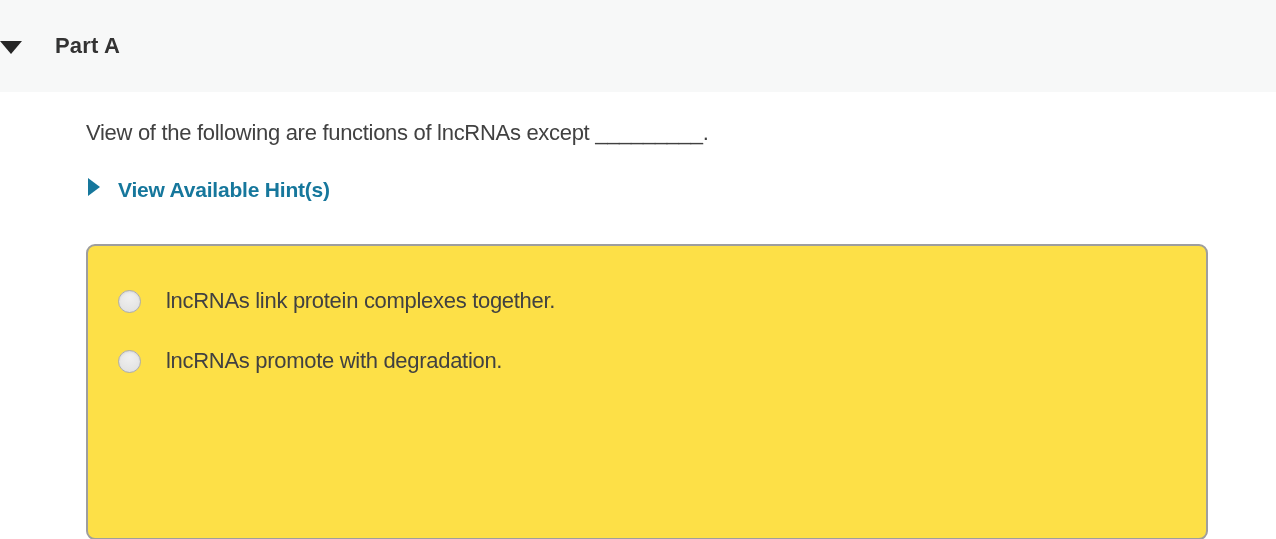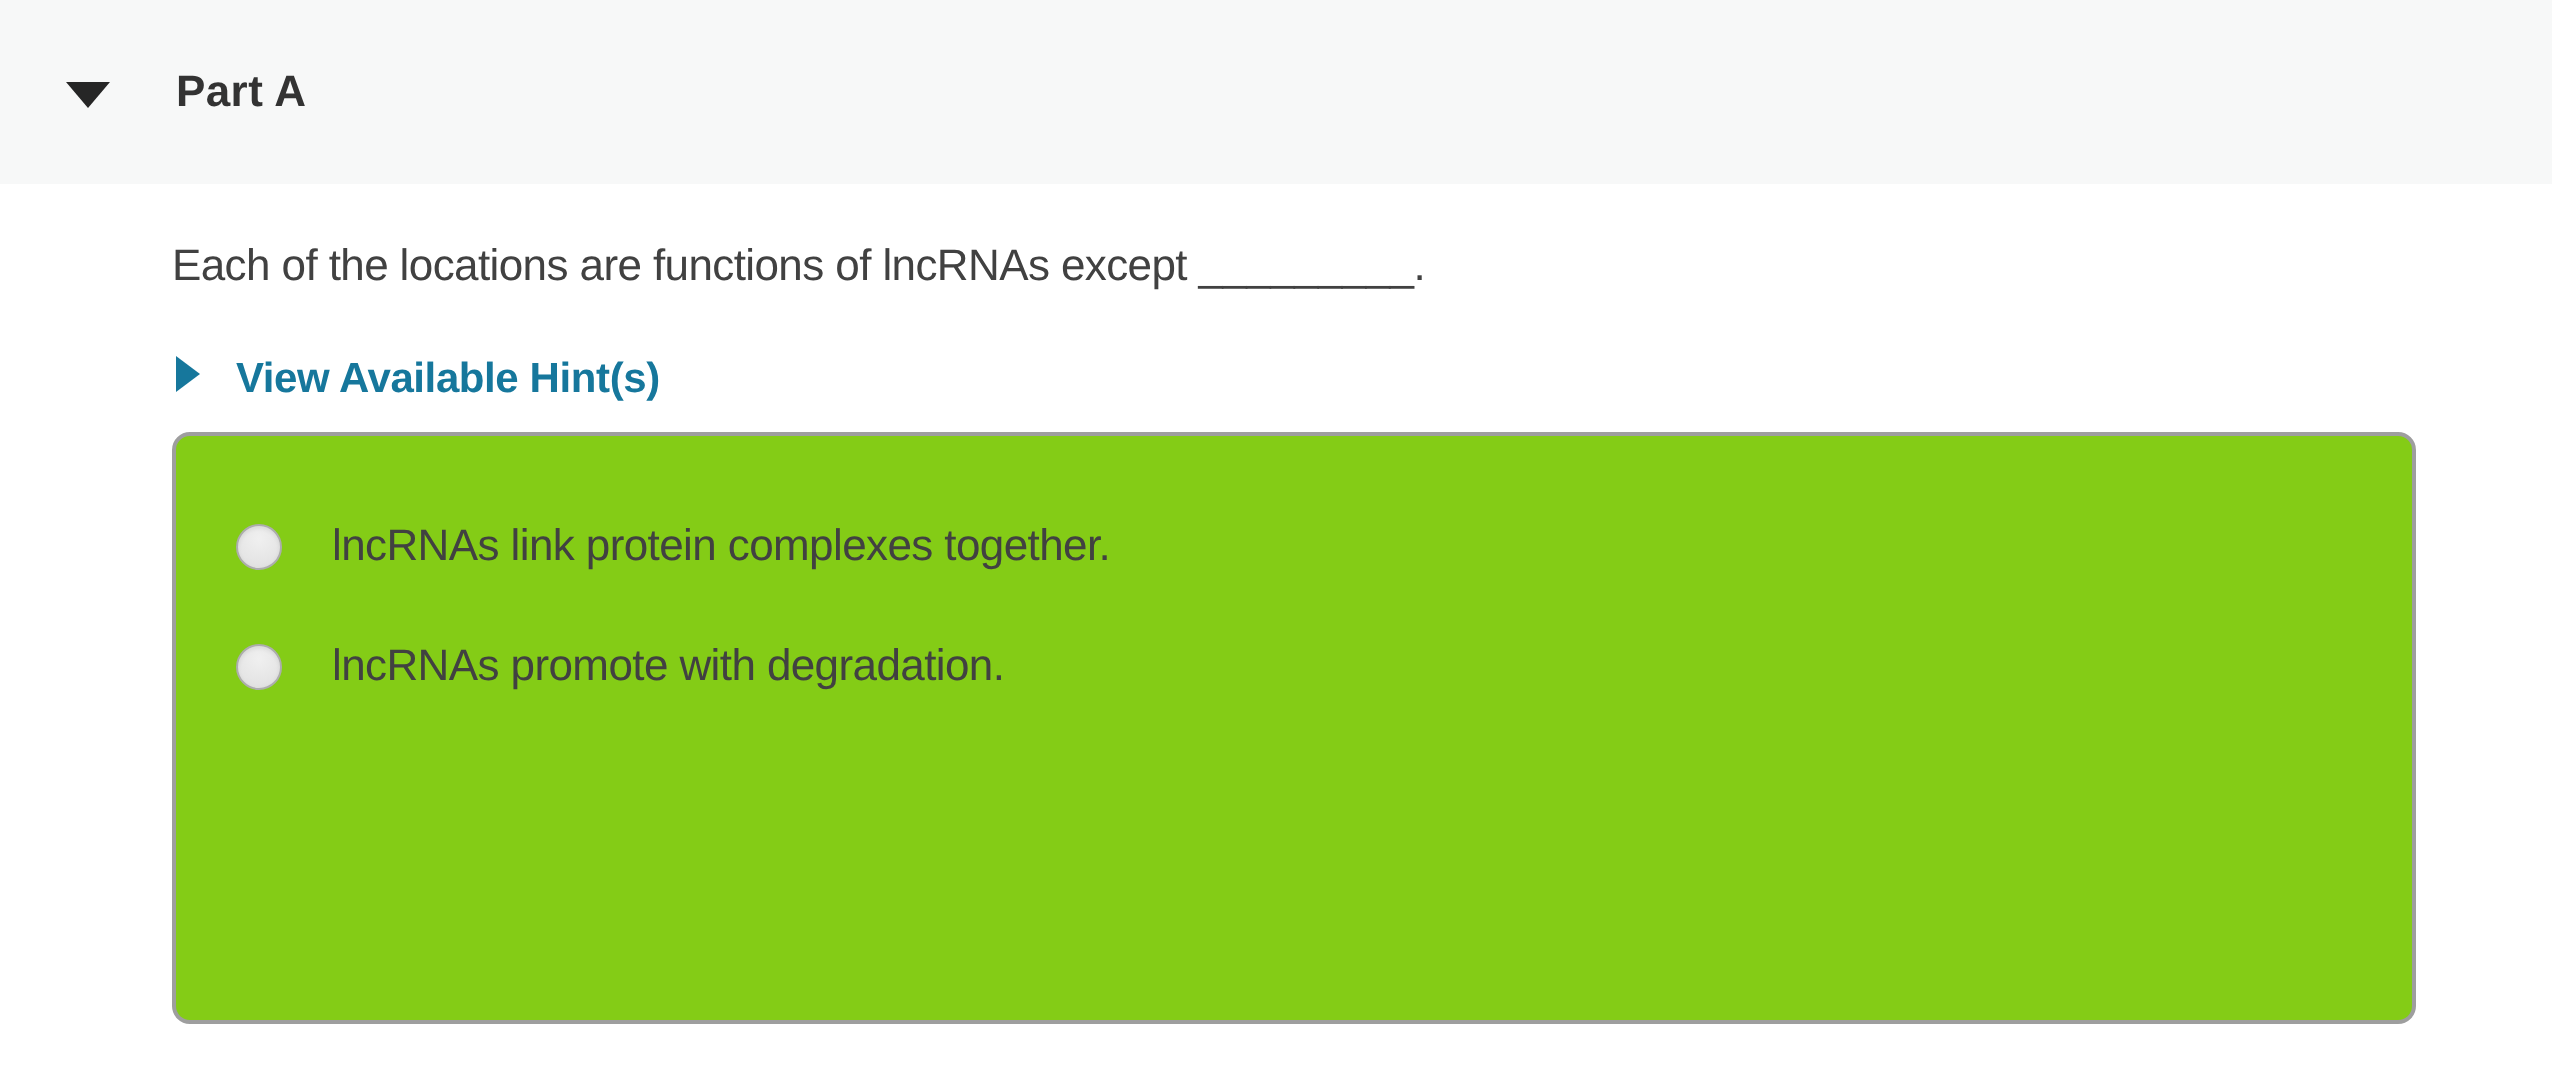--- a/index.html
+++ b/index.html
@@ -18,21 +18,20 @@
     position: relative;
   }
 
   
   .part-header {
     width: 100%;
     height: 92px;
     background: #f7f8f8;
     display: flex;
     align-items: center;
-    padding-left: 33px;
     cursor: pointer;
   }
   .caret-down {
     width: 0; height: 0;
     border-left: 11px solid transparent;
     border-right: 11px solid transparent;
     border-top: 13px solid #262626;
     margin-right: 33px;
     margin-top: 2px;
   }
@@ -73,26 +72,26 @@
   }
   .hints-label {
     font-size: 21px;
     font-weight: bold;
     color: #16779c;
     letter-spacing: -0.2px;
   }
 
   
   .options-box {
-    margin-top: 14px;
+    margin-top: 42px;
     width: 1122px;
     height: 296px;
     border: 2px solid #9e9e9e;
     border-radius: 9px;
-    background: #84cc16;
+    background: #fde047;
     padding: 42px 30px 0 30px;
   }
   .option-row {
     display: flex;
     align-items: center;
     height: 26px;
     margin-bottom: 34px;
     cursor: pointer;
     width: fit-content;
   }
@@ -118,21 +117,21 @@
 
 <div class="page">
 
   <div class="part-header">
     <span class="caret-down"></span>
     <span class="part-title">Part A</span>
   </div>
 
   <div class="content">
 
-    <div class="question-text">Each of the locations are functions of lncRNAs except _________.</div>
+    <div class="question-text">View of the following are functions of lncRNAs except _________.</div>
 
     <div class="hints-row">
       <span class="caret-right"></span>
       <span class="hints-label">View Available Hint(s)</span>
     </div>
 
     <div class="options-box">
 
       <div class="option-row">
         <span class="radio"></span>

